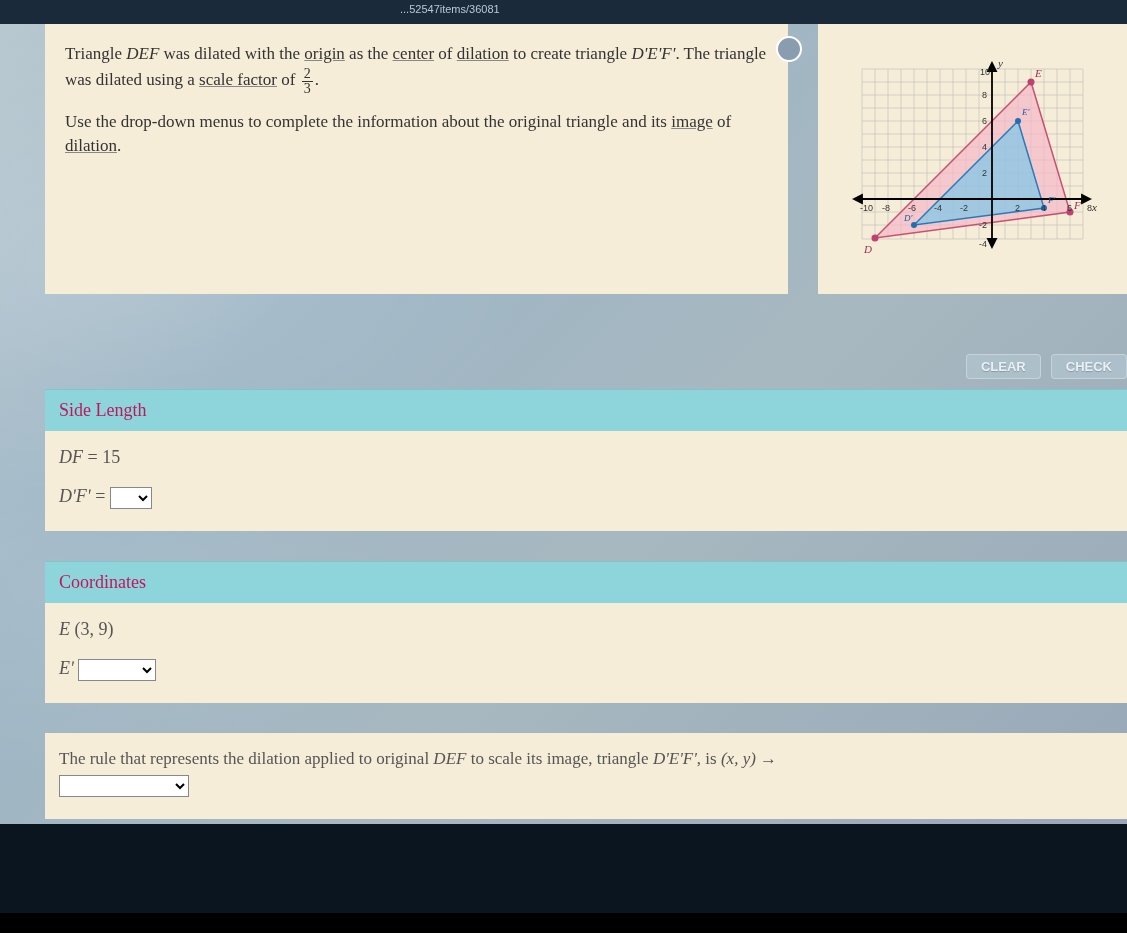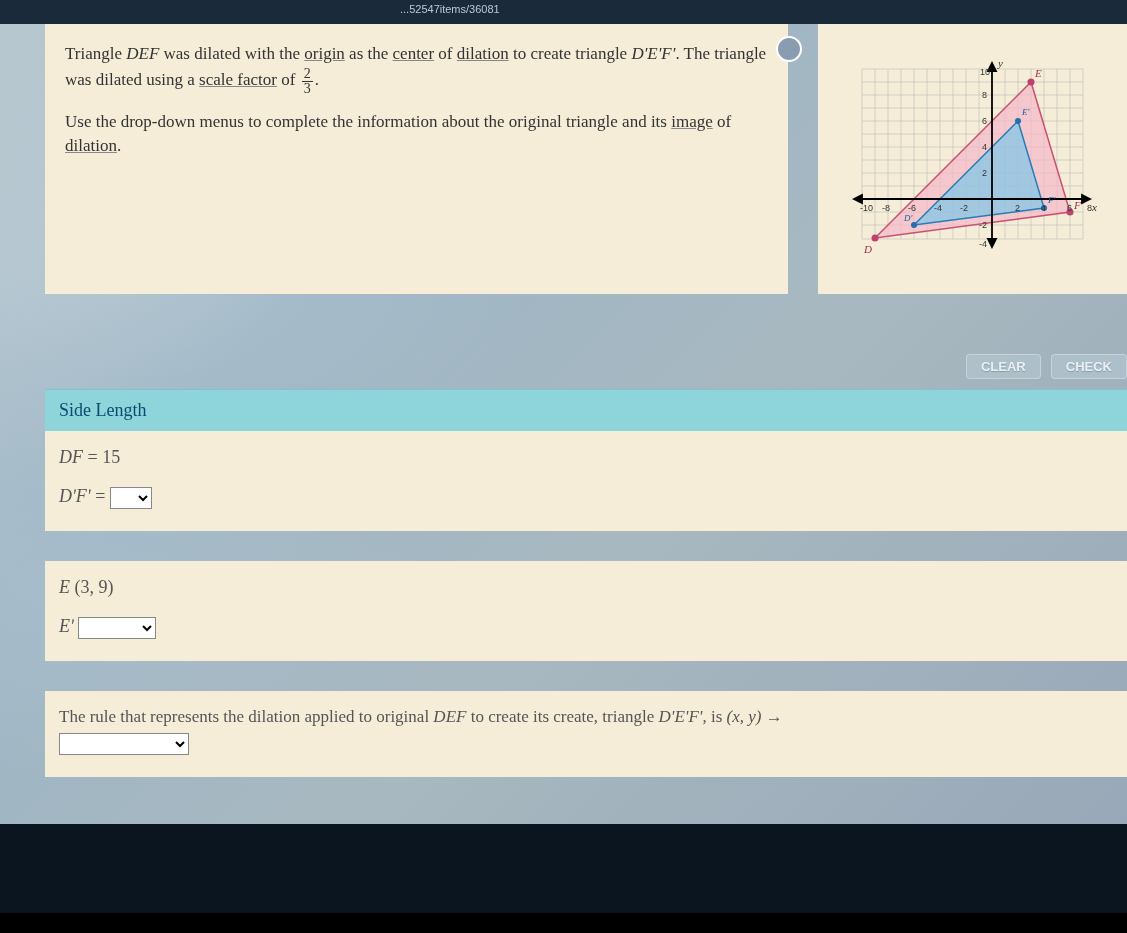--- a/index.html
+++ b/index.html
@@ -81,21 +81,21 @@
     font-weight: bold;
     padding: 4px 14px;
     border-radius: 4px;
     border: 1px solid rgba(255,255,255,0.3);
     text-shadow: 0 1px 1px rgba(0,0,0,0.2);
     cursor: pointer;
   }
 
   .section-header {
     background: #8ed5db;
-    color: #0c4a6e;
+    color: #be185d;
     font-size: 18px;
     padding: 10px 14px;
     margin-top: 0;
     border-top: 1px solid rgba(0,0,0,0.08);
   }
   .section-body {
     background: #f5edd8;
     padding: 16px 14px 22px 14px;
     font-size: 18px;
     color: #555;
@@ -259,29 +259,30 @@
 
     <div class="group">
       <div class="section-header">Side Length</div>
       <div class="section-body">
         <div class="line1"><span class="label-ital">DF</span><span class="eq"> = 15</span></div>
         <div><span class="label-ital">DʹFʹ</span><span class="eq"> = </span><select class="sel-small"><option></option></select></div>
       </div>
     </div>
 
     <div class="group">
+      <div class="section-header">Coordinates</div>
       <div class="section-body">
         <div class="line1"><span class="label-ital">E</span><span class="eq"> (3, 9)</span></div>
         <div><span class="label-ital">Eʹ</span> <select class="sel-med"><option></option></select></div>
       </div>
     </div>
 
     <div class="group" style="margin-bottom:0">
       <div class="section-body rule-body">
-        <span>The rule that represents the dilation applied to original </span><span class="ital">DEF</span><span> to create its create, triangle </span><span class="ital">DʹEʹFʹ</span><span>, is </span><span class="ital">(x, y)</span><span> →</span>
+        <span>The rule that represents the dilation applied to original </span><span class="ital">DEF</span><span> to scale its image, triangle </span><span class="ital">DʹEʹFʹ</span><span>, is </span><span class="ital">(x, y)</span><span> →</span>
         <div style="margin-top:6px"><select class="sel-wide"><option></option></select></div>
       </div>
     </div>
 
   </div>
 
 </div>
 
 <div class="bottom-strip"></div>
 

